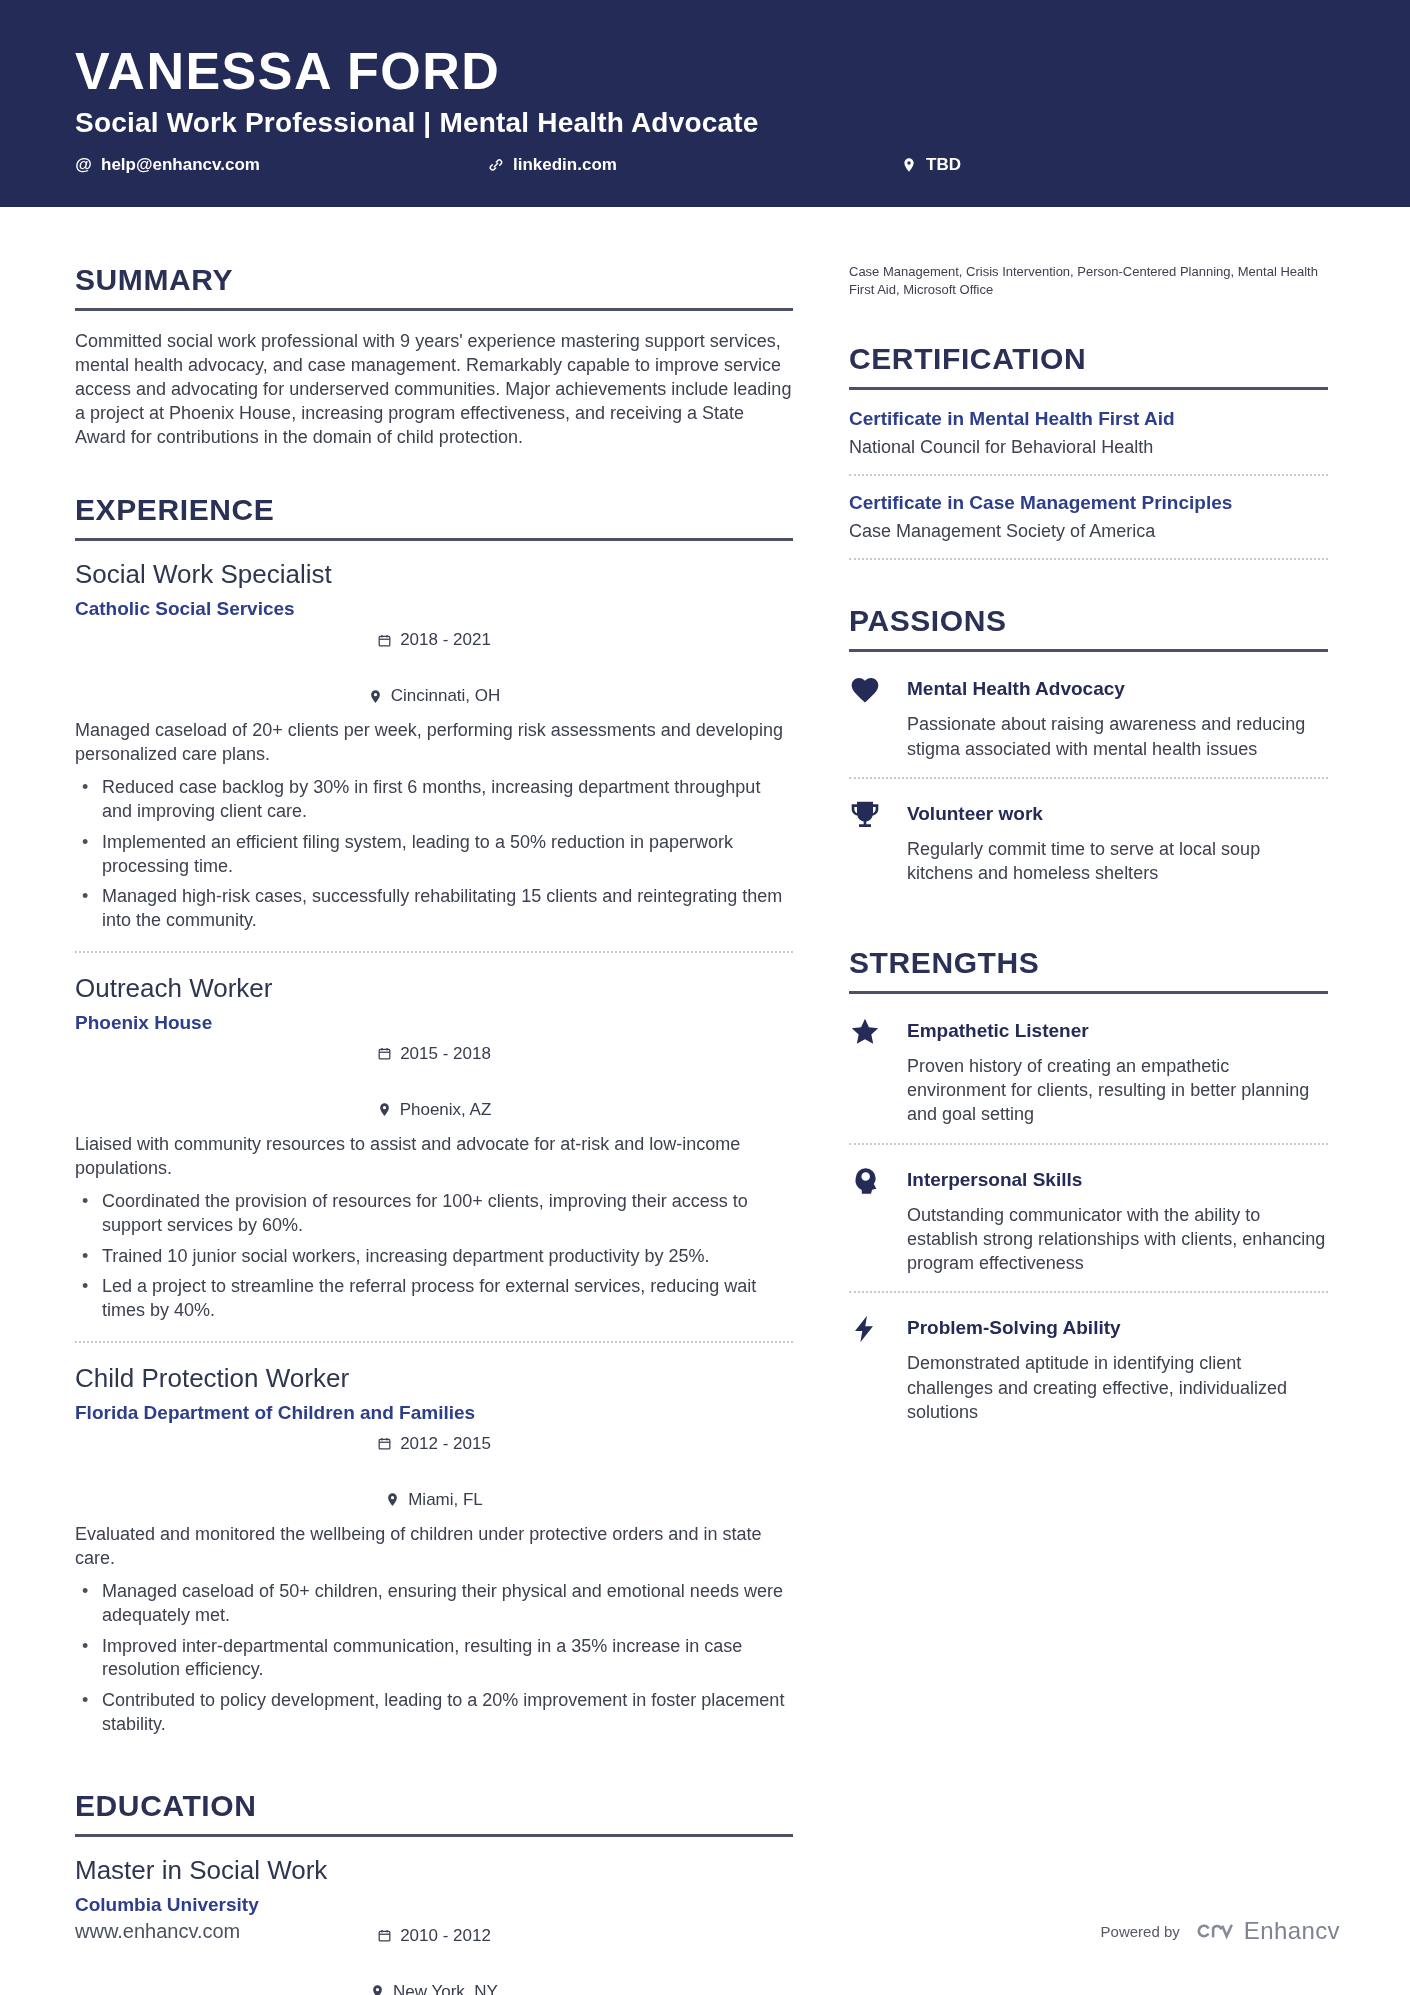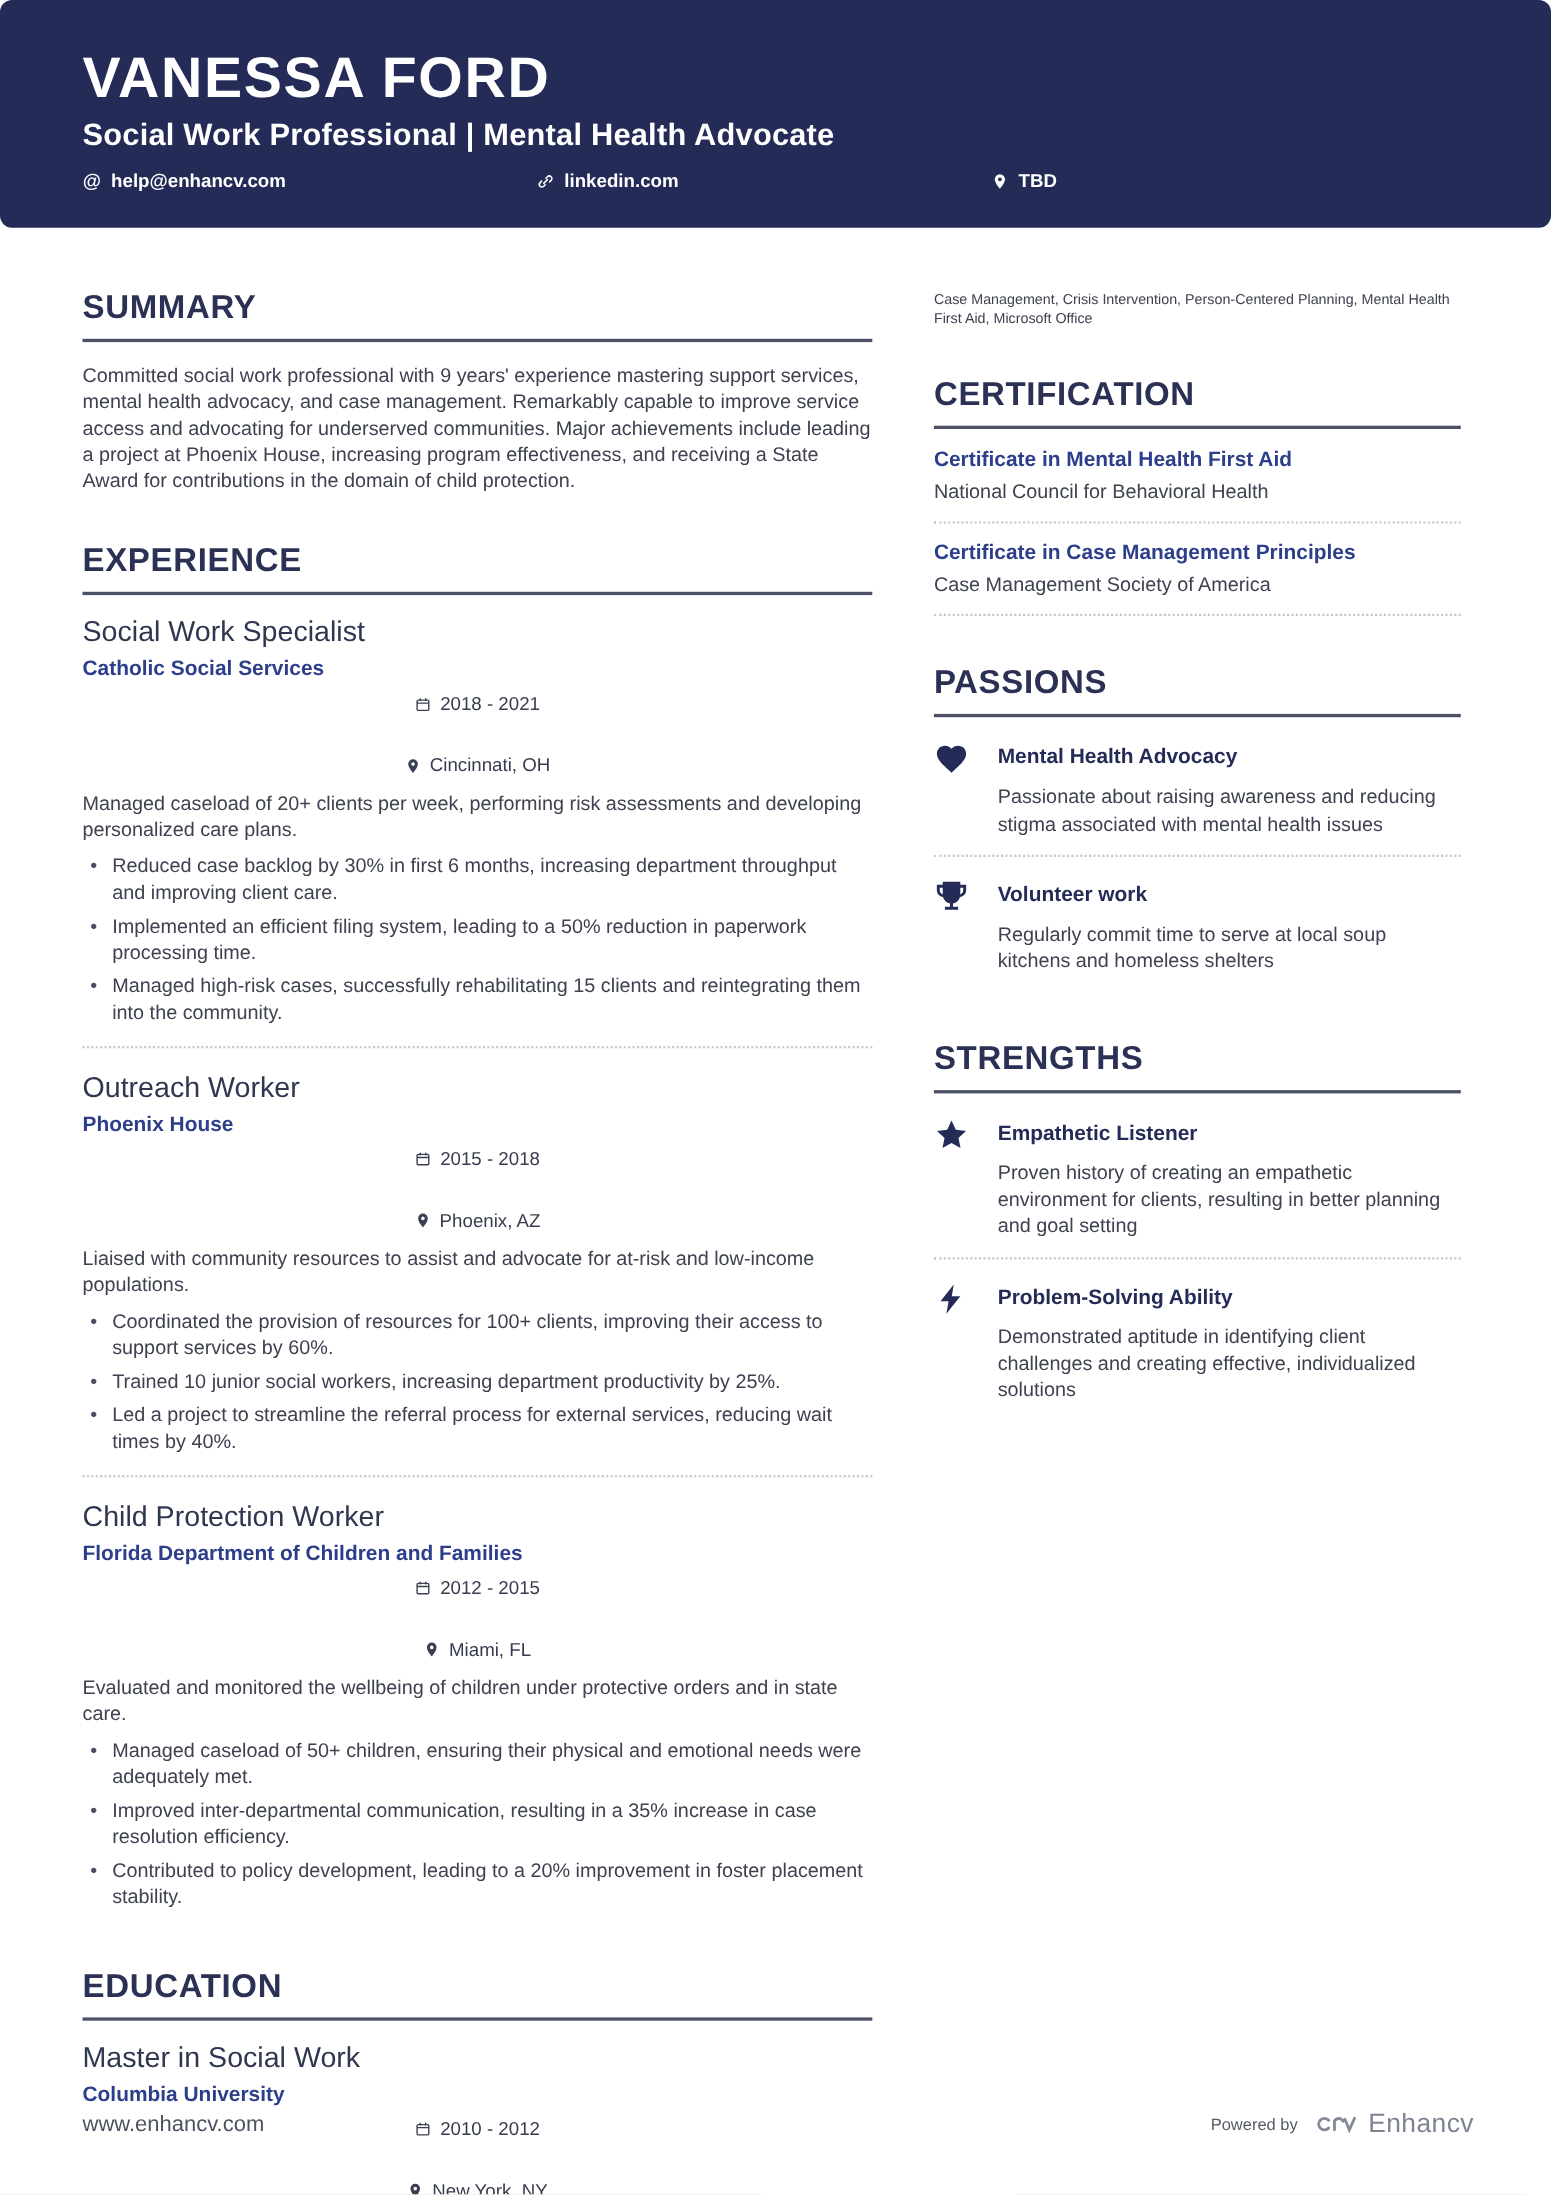--- a/index.html
+++ b/index.html
@@ -5,21 +5,21 @@
   :root{
     --header-bg:#242b57; --heading:#2a3154; --accent:#2d3e8b; --text:#3d4150;
     --rule:#4d5166; --icon:#242b57; --dotted:#c8c8cc; --muted:#6c717e;
   }
   *{box-sizing:border-box;}
   html,body{margin:0;padding:0;background:#e8e8e8;}
   body{font-family:"Liberation Sans", sans-serif; color:var(--text);}
   .page{width:1410px;height:1995px;background:#fff;position:relative;overflow:hidden;margin:0 auto;}
 
   
-  .hero{background:var(--header-bg);color:#fff;padding:44px 75px 32px 75px;border-radius:11px;}
+  .hero{background:var(--header-bg);color:#fff;padding:44px 75px 32px 75px;}
   .hero h1{margin:0;font-size:52px;font-weight:bold;letter-spacing:1.5px;line-height:1.05;}
   .hero .subtitle{font-size:28px;font-weight:bold;margin-top:8px;letter-spacing:.2px;}
   .contact-row{display:flex;align-items:center;margin-top:16px;font-size:17px;font-weight:bold;}
   .contact{display:flex;align-items:center;gap:9px;}
   .contact.c-email{width:412px;}
   .contact.c-link{width:413px;}
   .contact .glyph{display:inline-flex;width:17px;height:17px;align-items:center;justify-content:center;}
   .contact svg{width:16px;height:16px;}
 
   
@@ -314,20 +314,27 @@
         <h2 class="sec-title">STRENGTHS</h2>
 
         <div class="pitem sep">
           <span class="picon"><svg>
                 <use href="#ic-star"></use>
               </svg></span>
           <div class="pitem-title">Empathetic Listener</div>
           <div class="pitem-text">Proven history of creating an empathetic environment for clients, resulting in better planning and goal setting</div>
         </div>
 
+        <div class="pitem sep">
+          <span class="picon"><svg>
+                <use href="#ic-head"></use>
+              </svg></span>
+          <div class="pitem-title">Interpersonal Skills</div>
+          <div class="pitem-text">Outstanding communicator with the ability to establish strong relationships with clients, enhancing program effectiveness</div>
+        </div>
 
         <div class="pitem">
           <span class="picon"><svg>
                 <use href="#ic-bolt"></use>
               </svg></span>
           <div class="pitem-title">Problem-Solving Ability</div>
           <div class="pitem-text">Demonstrated aptitude in identifying client challenges and creating effective, individualized solutions</div>
         </div>
       </section>
 

